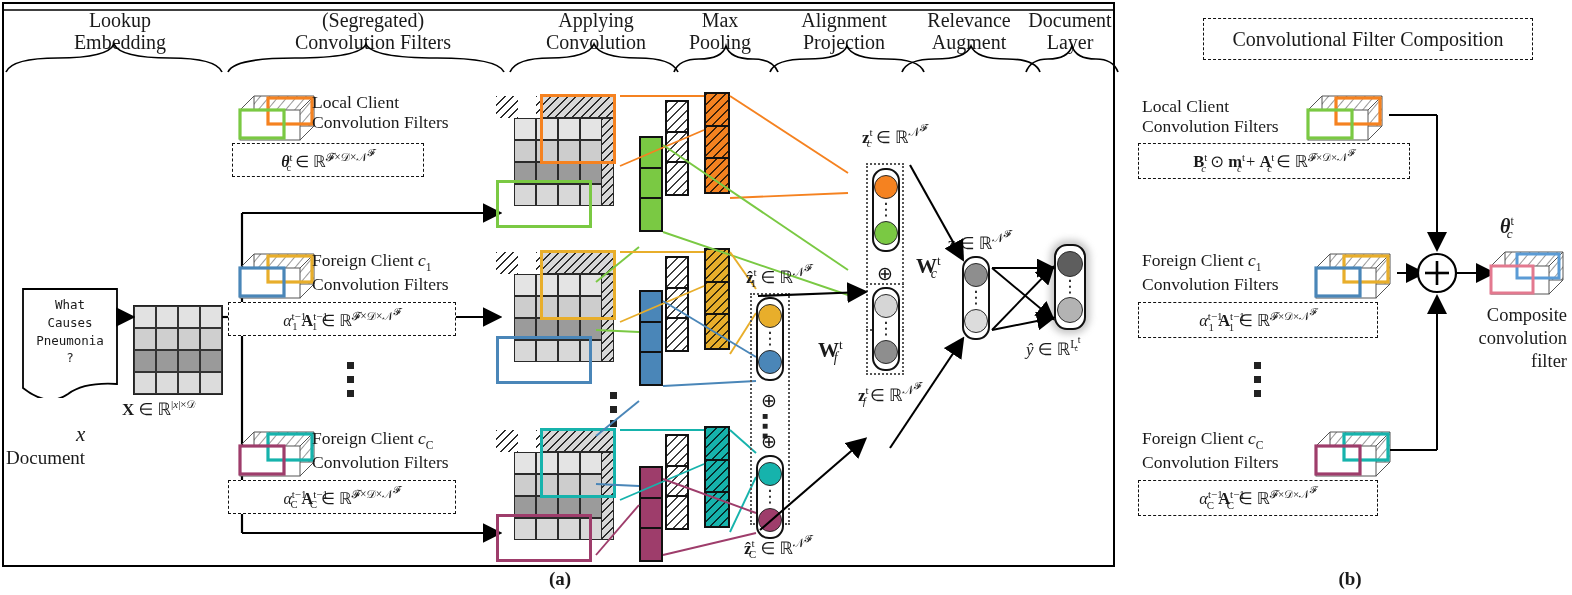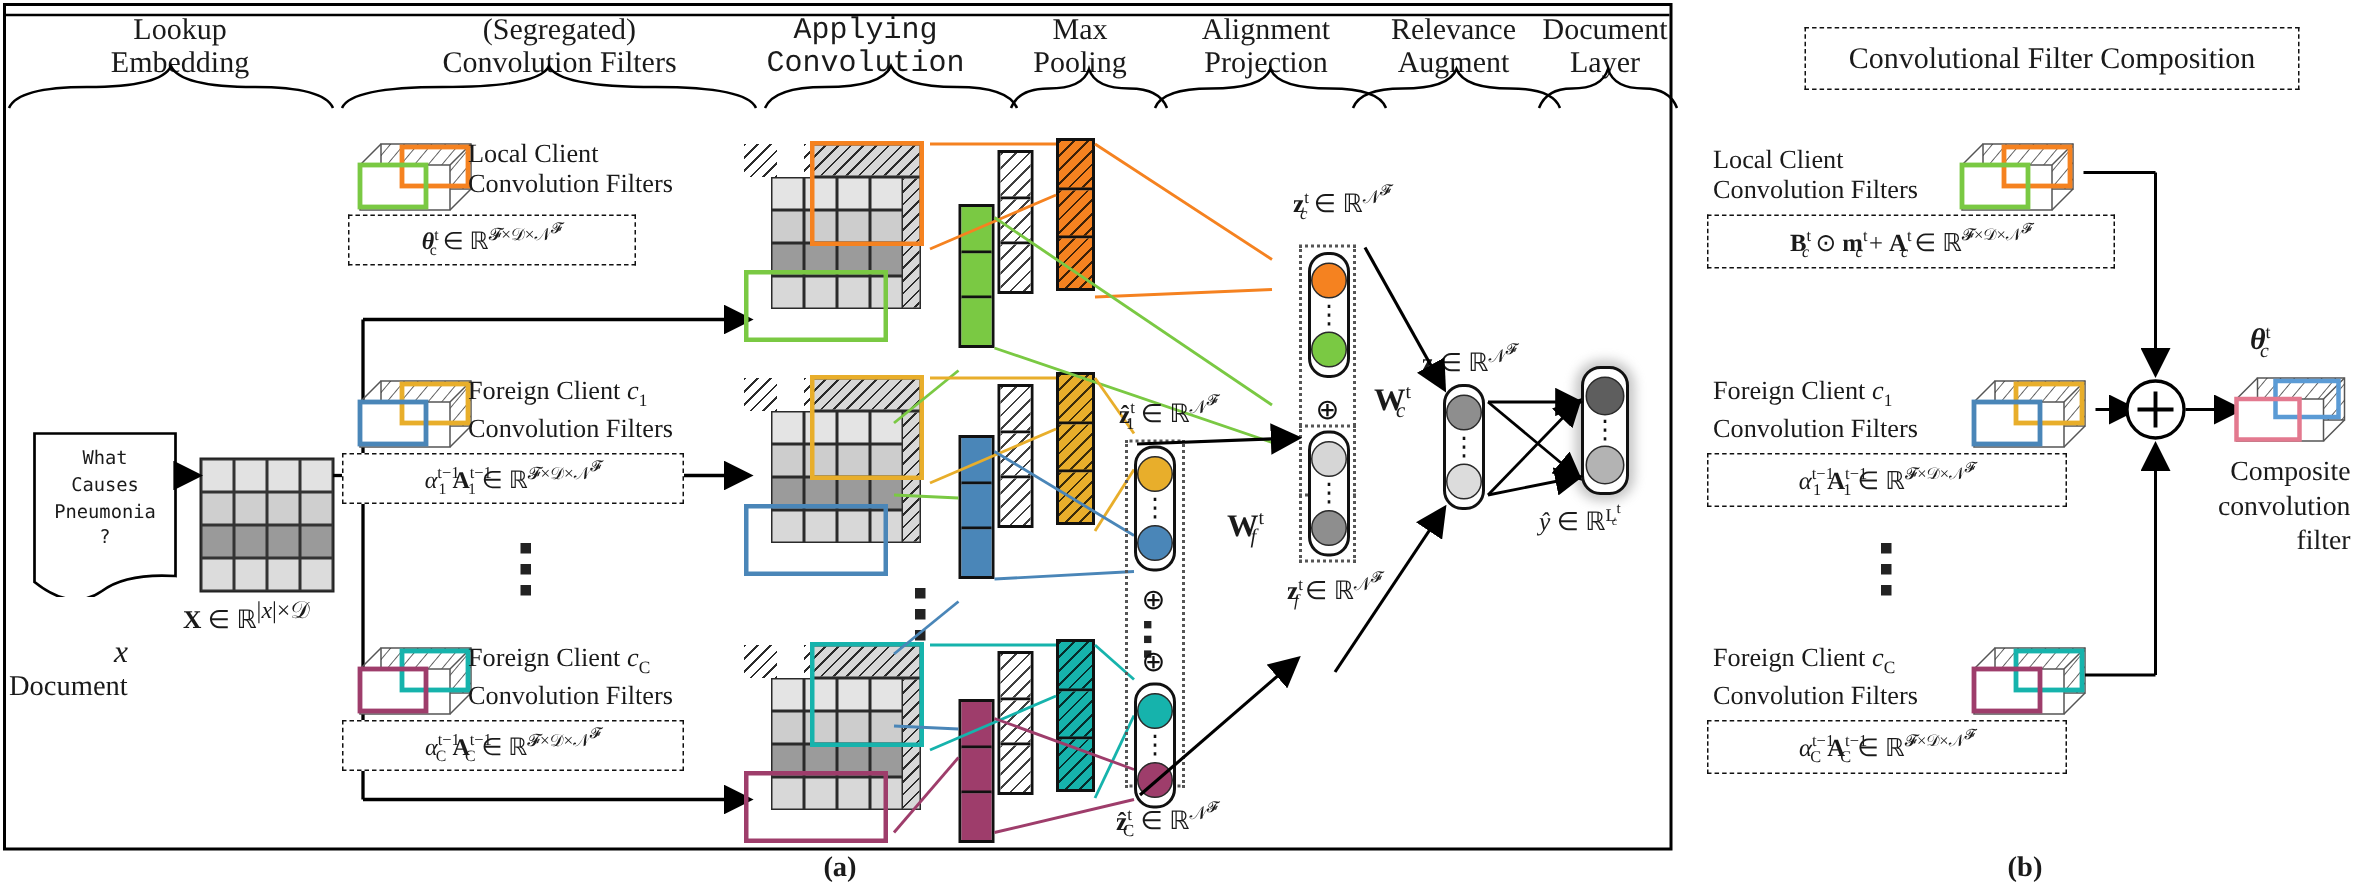--- a/index.html
+++ b/index.html
@@ -101,21 +101,21 @@
 <div class="abs" id="panel-a"></div>
 
 <div class="abs stage-head" style="left:20px;top:10px;width:200px;">
   <div>Lookup</div>
   <div>Embedding</div>
 </div>
 <div class="abs stage-head" style="left:228px;top:10px;width:290px;">
   <div>(Segregated)</div>
   <div>Convolution Filters</div>
 </div>
-<div class="abs stage-head" style="left:502px;top:10px;width:150px;font-family:Liberation Mono, monospace;">
+<div class="abs stage-head" style="left:521px;top:10px;width:150px;">
   <div>Applying</div>
   <div>Convolution</div>
 </div>
 <div class="abs stage-head" style="left:672px;top:10px;width:96px;">
   <div>Max</div>
   <div>Pooling</div>
 </div>
 <div class="abs stage-head" style="left:770px;top:10px;width:148px;">
   <div>Alignment</div>
   <div>Projection</div>
@@ -164,21 +164,21 @@
   <div class="emb-cell" style="background:#9a9a9a"></div>
     <div class="emb-cell" style="background:#9a9a9a"></div>
     <div class="emb-cell" style="background:#9a9a9a"></div>
     <div class="emb-cell" style="background:#9a9a9a"></div>
   <div class="emb-cell" style="background:#dcdcdc"></div>
     <div class="emb-cell" style="background:#dcdcdc"></div>
     <div class="emb-cell" style="background:#dcdcdc"></div>
     <div class="emb-cell" style="background:#dcdcdc"></div>
 </div>
 <div class="abs" style="left:122px;top:398px;font-size:17px;white-space:nowrap;">
-  <b class="math">X</b>&nbsp;∈&nbsp;ℝ<sup style="font-size:16px;">|<i>x</i>|×𝒟</sup>
+  <b class="math">X</b>&nbsp;∈&nbsp;ℝ<sup style="font-size:11px;">|<i>x</i>|×𝒟</sup>
 </div>
 
 <svg class="abs" style="left:110px;top:95px;" width="420" height="460">
   <defs>
     <marker id="arr" markerWidth="9" markerHeight="9" refX="7" refY="4.5" orient="auto">
       <path d="M0,0 L9,4.5 L0,9 z" fill="#000"></path>
     </marker>
   </defs>
   <line x1="6" y1="222" x2="21" y2="222" stroke="#000" stroke-width="2.2" marker-end="url(#arr)"></line>
 

